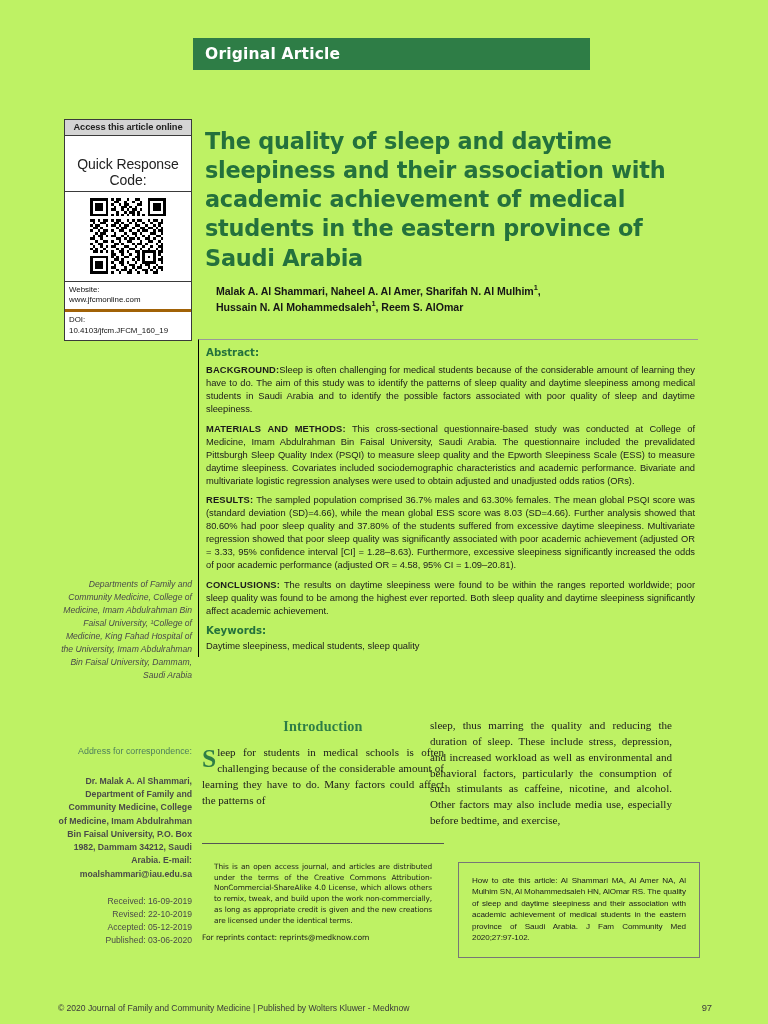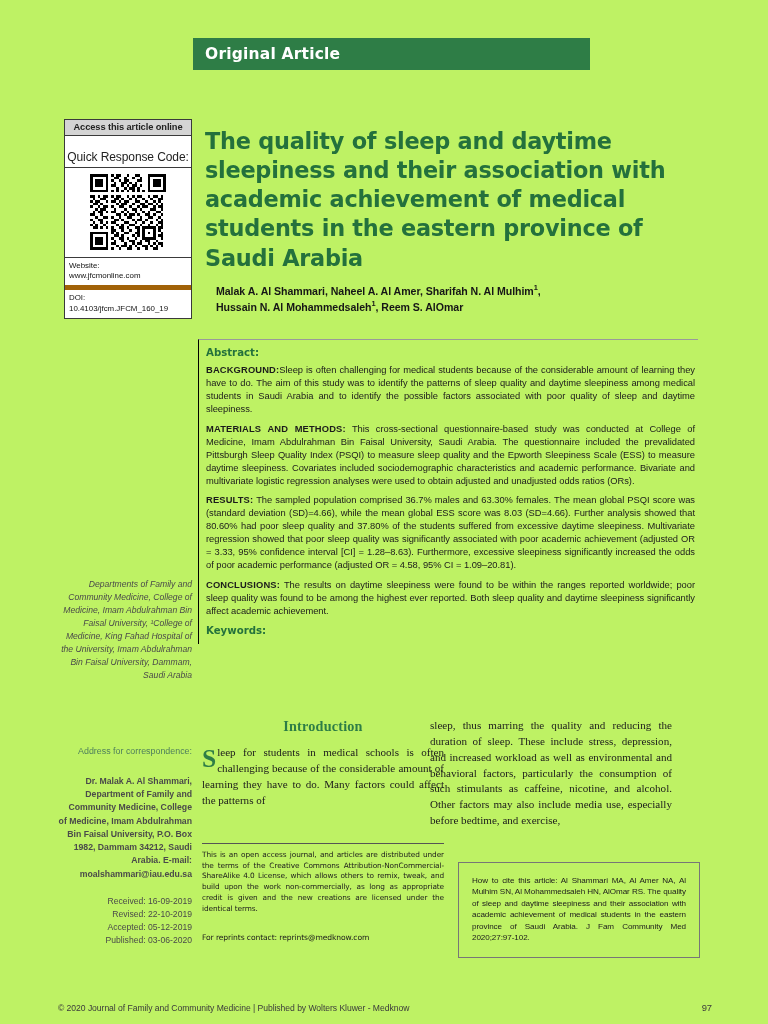--- a/index.html
+++ b/index.html
@@ -57,43 +57,43 @@
     background: #d4d4d4;
     border-bottom: 1px solid #3a3a3a;
     font-size: 9.3px;
     font-weight: bold;
     color: #222;
     text-align: center;
     padding: 2px 0 2.5px 0;
     letter-spacing: -0.1px;
   }
   .qr-caption {
-    font-size: 12px;
+    font-size: 14px;
     text-align: center;
-    padding: 14px 0 3px 0;
+    padding: 20px 0 3px 0;
     border-bottom: 1px solid #3a3a3a;
     color: #222;
     letter-spacing: -0.1px;
   }
   .qr-wrap {
     border-bottom: 1px solid #3a3a3a;
     padding: 6px 0 7px 0;
     display: flex;
     justify-content: center;
     align-items: center;
     background: #fff;
   }
   .qr-code {
     width: 76px;
     height: 76px;
     display: block;
     image-rendering: pixelated;
   }
   .access-row {
-    border-bottom: 5px solid #a16207;
+    border-bottom: 3px solid #a16207;
     padding: 3px 4px 4px 4px;
     font-size: 7.9px;
     line-height: 1.32;
     color: #111;
     word-break: break-all;
   }
   .access-row:last-child { border-bottom: none; }
 
   
   .article-title {
@@ -256,21 +256,21 @@
     width: 242px;
     border-top: 1px solid #555;
     padding-top: 6px;
   }
   .license-text {
     font-family: "DejaVu Sans", sans-serif;
     font-size: 7.35px;
     line-height: 1.46;
     text-align: justify;
     color: #1b1b1b;
-    margin: 0;
+    margin: 12px;
     letter-spacing: -0.1px;
   }
   .reprints {
     position: absolute;
     left: 202px;
     top: 933px;
     width: 250px;
     font-family: "DejaVu Sans", sans-serif;
     font-size: 7.6px;
     color: #1b1b1b;
@@ -596,20 +596,21 @@
       <b>MATERIALS AND METHODS:</b> <span>This cross-sectional questionnaire-based study was conducted at College of Medicine, Imam Abdulrahman Bin Faisal University, Saudi Arabia. The questionnaire included the prevalidated Pittsburgh Sleep Quality Index (PSQI) to measure sleep quality and the Epworth Sleepiness Scale (ESS) to measure daytime sleepiness. Covariates included sociodemographic characteristics and academic performance. Bivariate and multivariate logistic regression analyses were used to obtain adjusted and unadjusted odds ratios (ORs).</span>
     </p>
     <p class="abstract-para">
       <b>RESULTS:</b> <span>The sampled population comprised 36.7% males and 63.30% females. The mean global PSQI score was (standard deviation (SD)=4.66), while the mean global ESS score was 8.03 (SD=4.66). Further analysis showed that 80.60% had poor sleep quality and 37.80% of the students suffered from excessive daytime sleepiness. Multivariate regression showed that poor sleep quality was significantly associated with poor academic achievement (adjusted OR = 3.33, 95% confidence interval [CI] = 1.28–8.63). Furthermore, excessive sleepiness significantly increased the odds of poor academic performance (adjusted OR = 4.58, 95% CI = 1.09–20.81).</span>
     </p>
     <p class="abstract-para">
       <b>CONCLUSIONS:</b> <span>The results on daytime sleepiness were found to be within the ranges reported worldwide; poor sleep quality was found to be among the highest ever reported. Both sleep quality and daytime sleepiness significantly affect academic achievement.</span>
     </p>
 
     <div class="keywords-heading">Keywords:</div>
+    <p class="keywords-text">Daytime sleepiness, medical students, sleep quality</p>
   </div>
 
   <div class="affiliation">Departments of Family and Community Medicine, College of Medicine, Imam Abdulrahman Bin Faisal University, ¹College of Medicine, King Fahad Hospital of the University, Imam Abdulrahman Bin Faisal University, Dammam, Saudi Arabia</div>
 
   <div class="corr-heading">Address for correspondence:</div>
   <div class="corr-body">Dr. Malak A. Al Shammari, Department of Family and Community Medicine, College of Medicine, Imam Abdulrahman Bin Faisal University, P.O. Box 1982, Dammam 34212, Saudi Arabia. E-mail: moalshammari@iau.edu.sa</div>
   <div class="dates" style="white-space: pre-line;">Received: 16-09-2019
 Revised: 22-10-2019
 Accepted: 05-12-2019
 Published: 03-06-2020</div>

